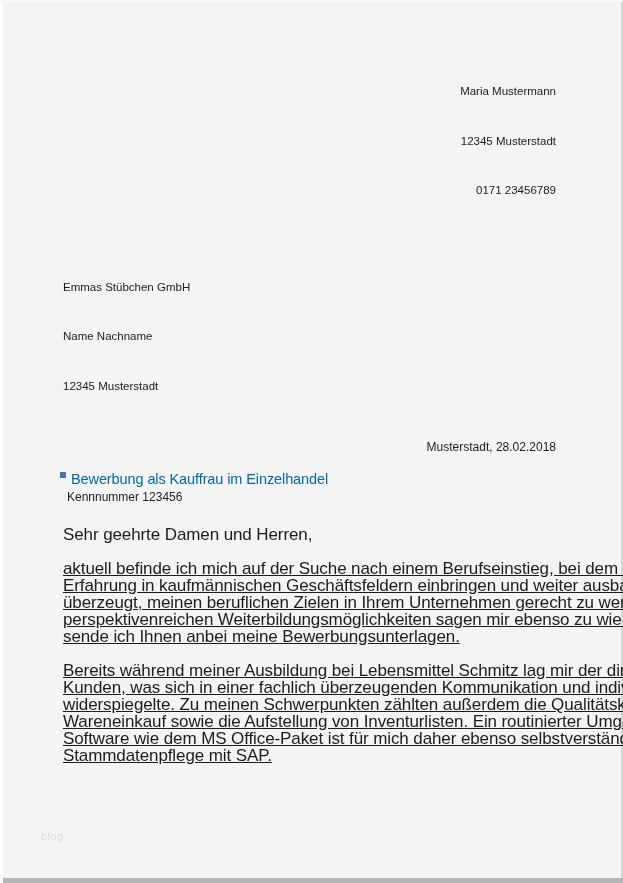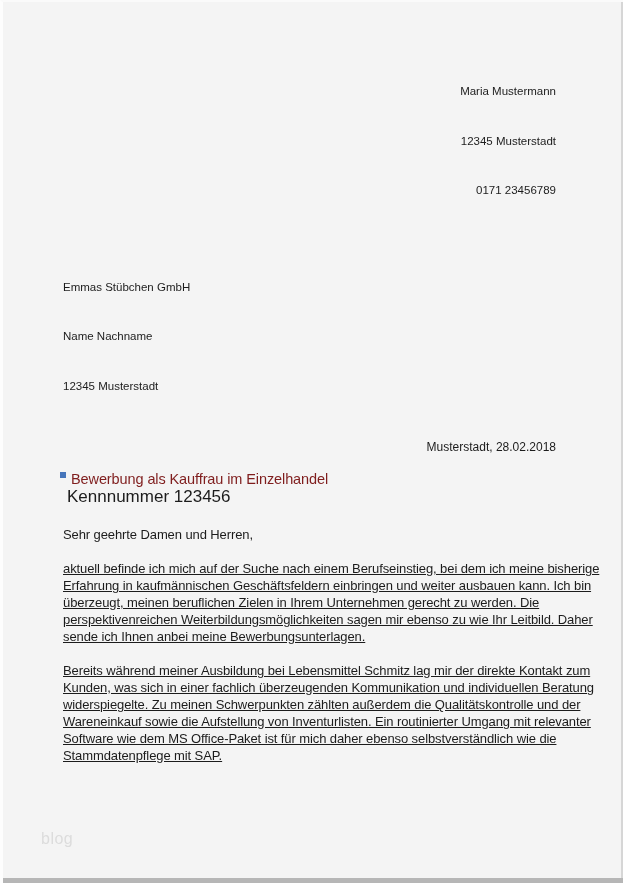--- a/index.html
+++ b/index.html
@@ -60,36 +60,36 @@
     margin-right: 2px;
     position: relative;
     left: -3px; top: -5px;
     vertical-align: middle;
   }
   .subject-title {
     font-size: 14.5px;
     letter-spacing: -0.1px;
   }
   .subject-ref {
-    font-size: 17px;
+    font-size: 12px;
     line-height: 16px;
     padding-left: 4px;
   }
   .bodytext {
-    font-size: 13px;
+    font-size: 17px;
     letter-spacing: -0.1px;
     line-height: 17px;
     white-space: pre;
   }
   .salutation { margin-top: 21px; }
   .para { margin-top: 17px; text-decoration: underline; }
   .watermark {
     position: absolute;
     left: 38px; top: 828px;
-    font-size: 16px;
+    font-size: 11px;
     color: #dcdcdc;
     letter-spacing: 0.5px;
   }
 </style>
 </head>
 <body>
 
 <div class="page">
   <div class="edge-right"></div>
   <div class="edge-bottom"></div>
@@ -105,21 +105,21 @@
     <div class="recipient">
       <div class="company">Emmas Stübchen GmbH</div>
       <div>Name Nachname</div>
       <div>12345 Musterstadt</div>
     </div>
 
     <div class="dateline block-right">Musterstadt, 28.02.2018</div>
 
     <div class="subject">
       <div class="subject-title-row">
-        <span class="subject-marker" style="background: rgb(70, 117, 186);"></span><span class="subject-title" style="color: #7f1d1d;">Bewerbung als Kauffrau im Einzelhandel</span>
+        <span class="subject-marker" style="background: rgb(70, 117, 186);"></span><span class="subject-title" style="color: #0369a1;">Bewerbung als Kauffrau im Einzelhandel</span>
       </div>
       <div class="subject-ref">Kennnummer 123456</div>
     </div>
 
     <div class="bodytext salutation">Sehr geehrte Damen und Herren,</div>
 
     <div class="bodytext para">aktuell befinde ich mich auf der Suche nach einem Berufseinstieg, bei dem ich meine bisherige
 Erfahrung in kaufmännischen Geschäftsfeldern einbringen und weiter ausbauen kann. Ich bin
 überzeugt, meinen beruflichen Zielen in Ihrem Unternehmen gerecht zu werden. Die
 perspektivenreichen Weiterbildungsmöglichkeiten sagen mir ebenso zu wie Ihr Leitbild. Daher

